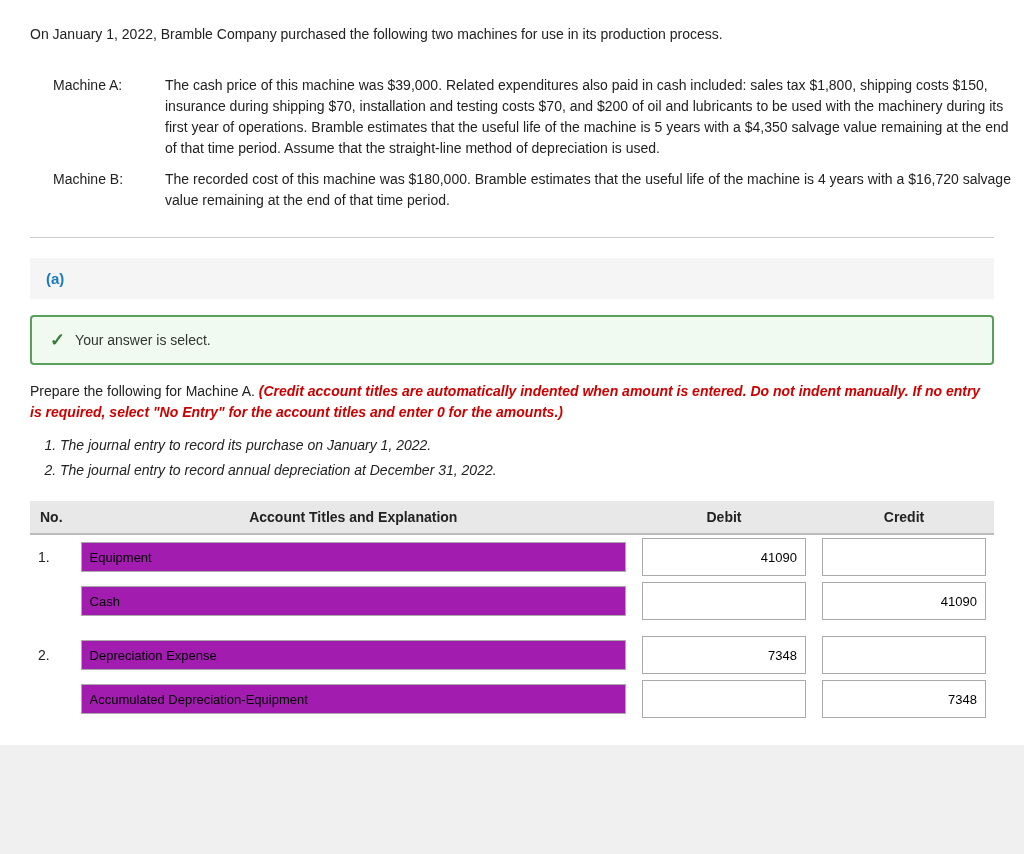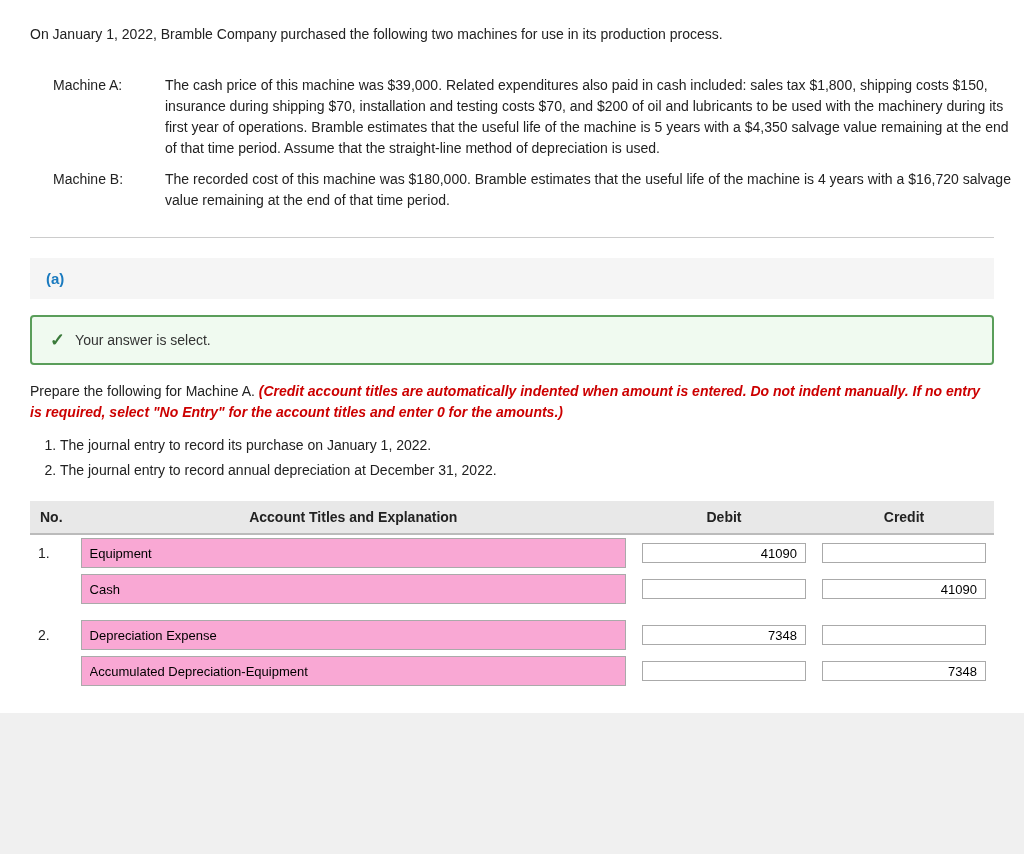--- a/index.html
+++ b/index.html
@@ -75,20 +75,21 @@
       line-height: 1.5;
       margin-bottom: 12px;
     }
     .instructions-red {
       color: #cc0000;
       font-style: italic;
       font-weight: bold;
     }
     .numbered-list {
       margin: 10px 0 20px 30px;
+      font-style: italic;
     }
     .numbered-list li {
       margin-bottom: 4px;
       line-height: 1.5;
     }
     .journal-table {
       width: 100%;
       border-collapse: collapse;
       margin-top: 10px;
     }
@@ -115,30 +116,30 @@
       width: 40px;
       font-size: 14px;
       vertical-align: top;
       padding-top: 8px;
     }
     .account-input {
       width: 100%;
       border: 1px solid #aaa;
       padding: 5px 8px;
       font-size: 13px;
-      background: #f9a8d4;
+      background: #a21caf;
       height: 30px;
     }
     .amount-input {
       width: 100%;
       border: 1px solid #aaa;
       padding: 5px 8px;
       font-size: 13px;
       background: #fff;
-      height: 20px;
+      height: 38px;
       text-align: right;
     }
     .journal-table td.debit-cell,
     .journal-table td.credit-cell {
       width: 180px;
     }
     .entry-row td {
       padding: 3px 8px;
     }
   </style>

